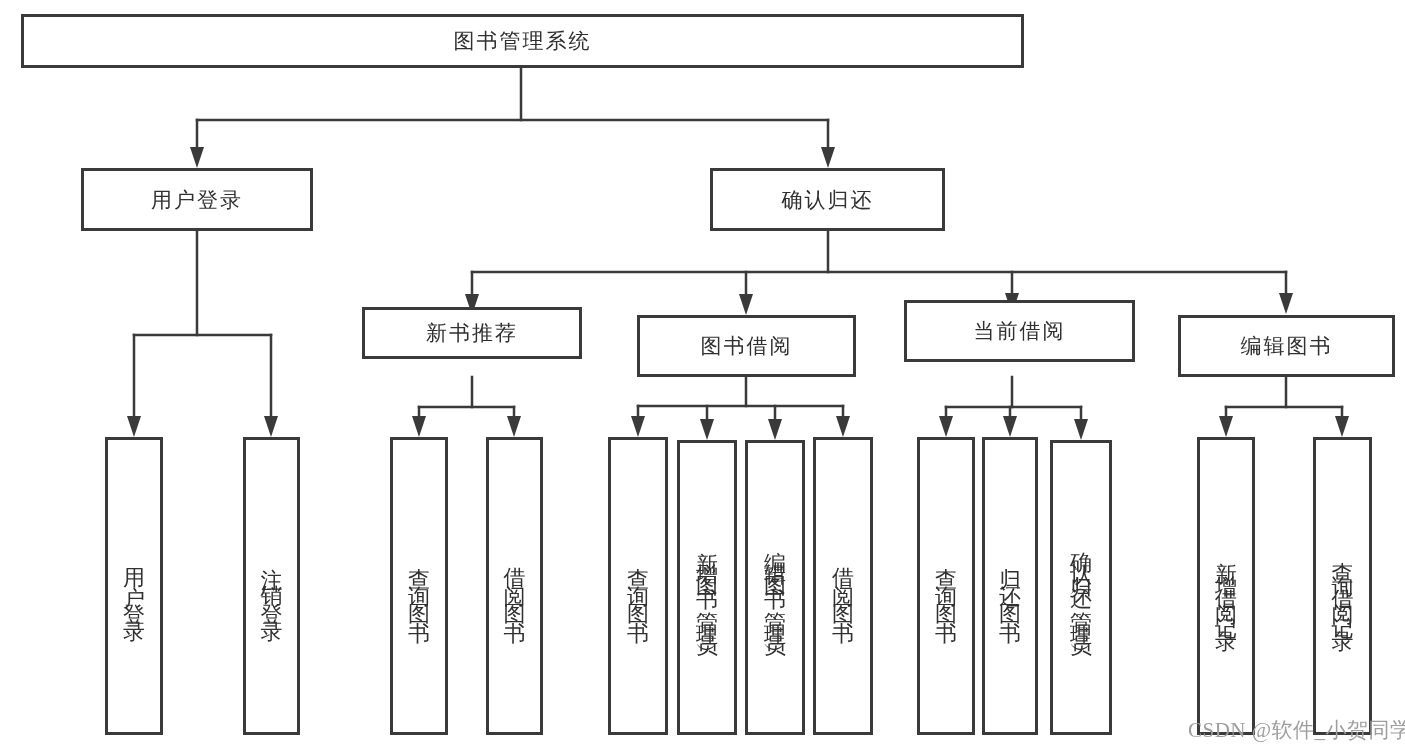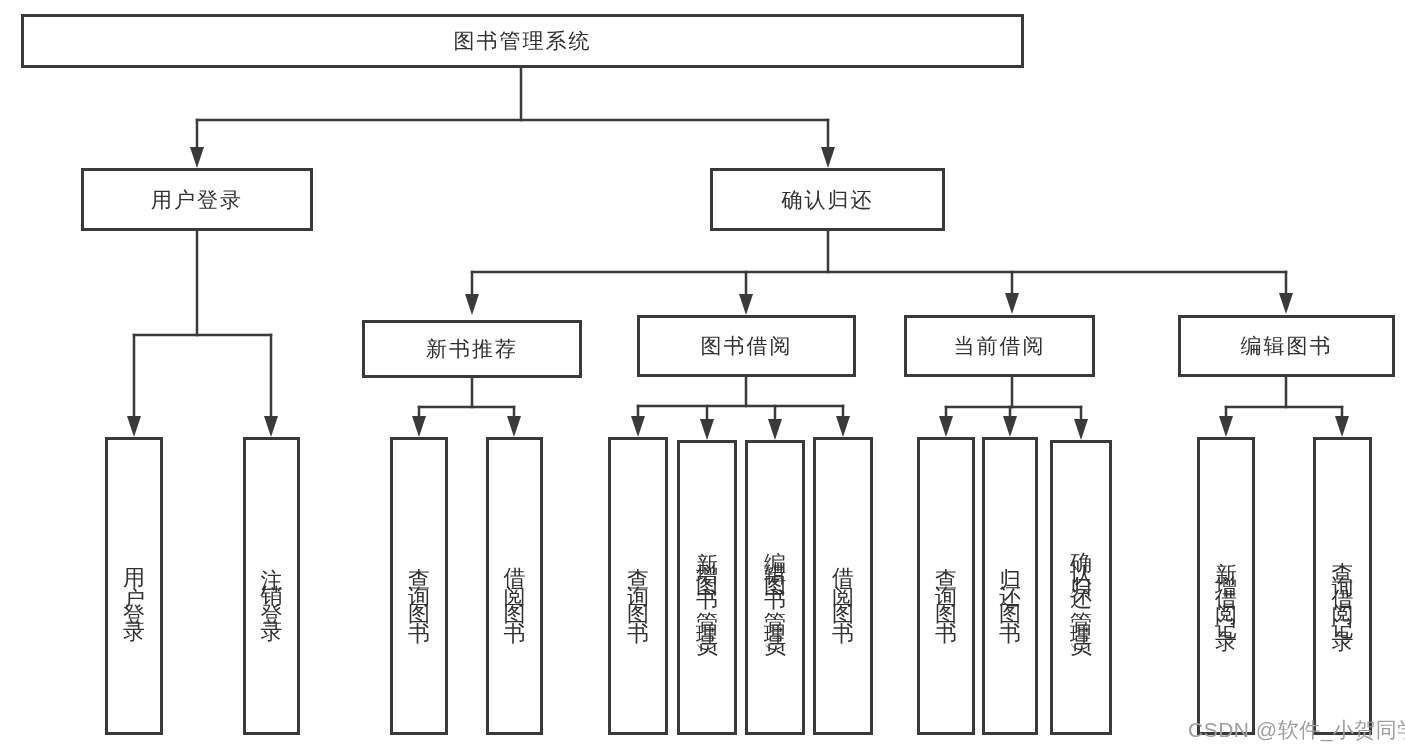--- a/index.html
+++ b/index.html
@@ -2,21 +2,21 @@
 <html style="--line: #3a3a3a; --border: #3a3a3a; --text: #303030; --watermark: #9e9e9e; --background: #ffffff;"><head>
 <meta charset="utf-8">
 <style>
   :root{
     --line:#3a3a3a; --border:#3a3a3a; --text:#303030;
     --watermark:#9e9e9e; --background:#ffffff;
   }
   html,body{margin:0;padding:0;background:var(--background);}
   .canvas{
     position:relative;width:1405px;height:747px;background:var(--background);
-    font-family:Liberation Sans, sans-serif;overflow:hidden;
+    font-family:Liberation Serif, serif;overflow:hidden;
   }
   .connectors{position:absolute;left:0;top:0;width:1405px;height:747px;}
   .connectors path{stroke:var(--line);stroke-width:2.5;fill:none;stroke-linecap:square;}
   .connectors polygon{fill:var(--line);stroke:none;}
   .node{
     position:absolute;box-sizing:border-box;background:#fff;
     border:3px solid var(--border);
     display:flex;align-items:center;justify-content:center;
     font-size:21px;letter-spacing:2px;color:var(--text);z-index:2;
   }
@@ -76,27 +76,27 @@
     <span>图书管理系统</span>
   </div>
 
   <div class="node" style="left:81px;top:168px;width:232px;height:63px">
     <span>用户登录</span>
   </div>
   <div class="node" style="left:710px;top:168px;width:235px;height:63px">
     <span>确认归还</span>
   </div>
 
-  <div class="node" style="left:362px;top:320px;width:220px;height:58px">
+  <div class="node" style="left:362px;top:307px;width:220px;height:52px">
     <span>新书推荐</span>
   </div>
   <div class="node" style="left:637px;top:315px;width:219px;height:62px">
     <span>图书借阅</span>
   </div>
-  <div class="node" style="left:904px;top:315px;width:191px;height:62px">
+  <div class="node" style="left:904px;top:300px;width:231px;height:62px">
     <span>当前借阅</span>
   </div>
   <div class="node" style="left:1178px;top:315px;width:217px;height:62px">
     <span>编辑图书</span>
   </div>
 
   <div class="leaf sp-lg" style="left:105px;width:58px">
     <span class="vtext">用户登录</span>
   </div>
   <div class="leaf sp-lg" style="left:243px;width:57px">

